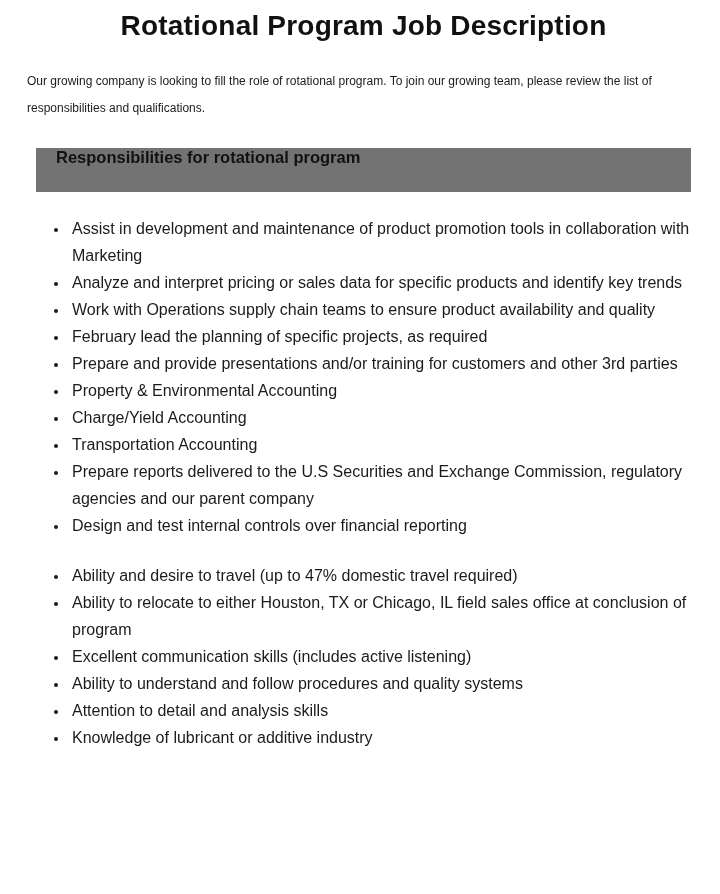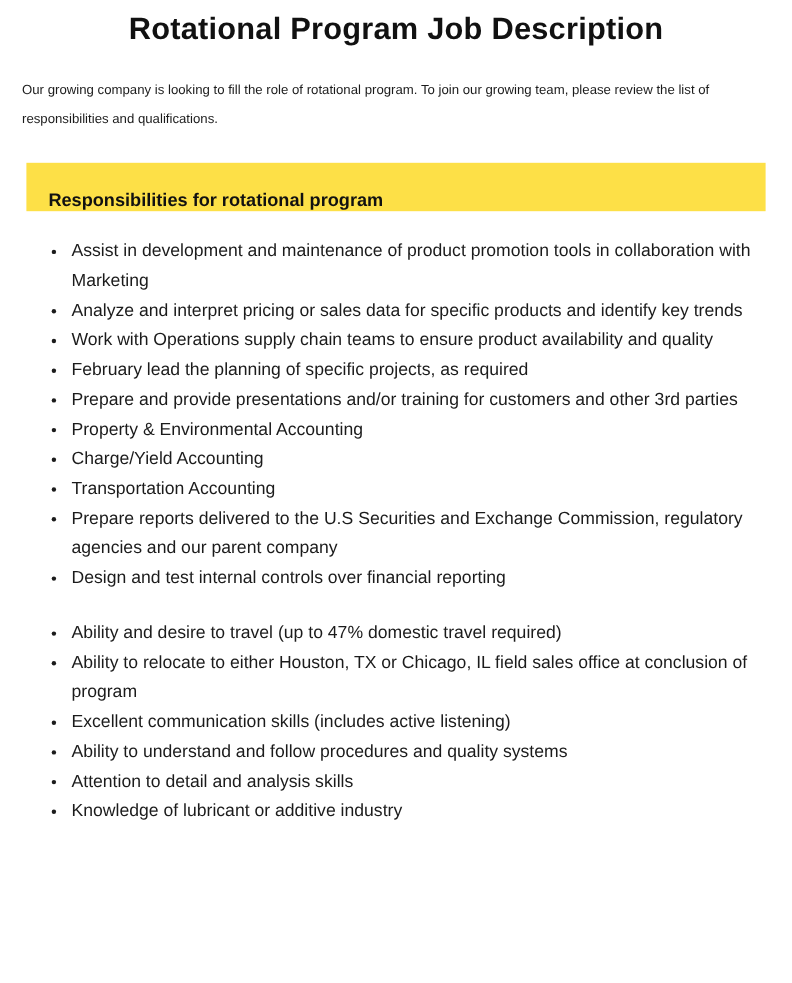--- a/index.html
+++ b/index.html
@@ -6,45 +6,45 @@
   html, body { background: #ffffff; }
   body {
     width: 720px;
     min-height: 894px;
     font-family: "Liberation Sans", "DejaVu Sans", sans-serif;
     color: #1b1b1b;
     -webkit-font-smoothing: antialiased;
   }
   .page {
     width: 720px;
-    padding: 6px 20px 24px 20px;
+    padding: 6px 20px 24px 27px;
   }
   h1.doc-title {
     font-size: 28px;
     font-weight: 700;
     text-align: center;
     color: #111111;
     letter-spacing: 0.2px;
     margin-top: 2px;
     margin-bottom: 24px;
     line-height: 36px;
   }
   p.intro {
     font-size: 12px;
     line-height: 27px;
     color: #1b1b1b;
     margin-bottom: 26px;
   }
   .section-bar {
-    background: #fde047;
+    background: #737373;
     height: 44px;
     display: flex;
-    align-items: flex-end;
+    align-items: flex-start;
     padding: 0 20px;
-    margin: 4px;
+    margin: 9px;
   }
   .section-bar .section-heading {
     font-size: 16.5px;
     font-weight: 700;
     color: #111111;
   }
   ul.bullet-list {
     margin: 23px 0 20px 0;
     padding-left: 42px;
     list-style: disc outside;

